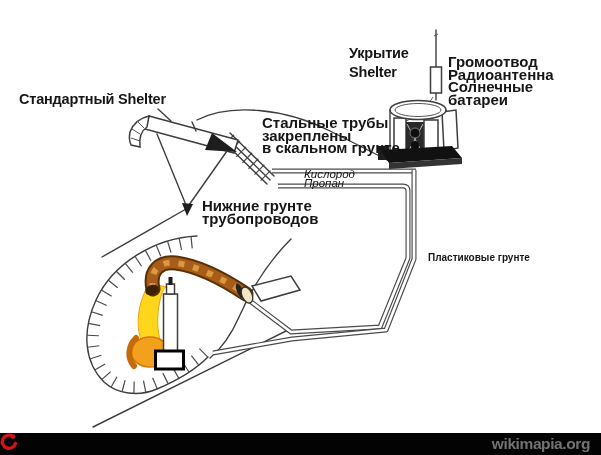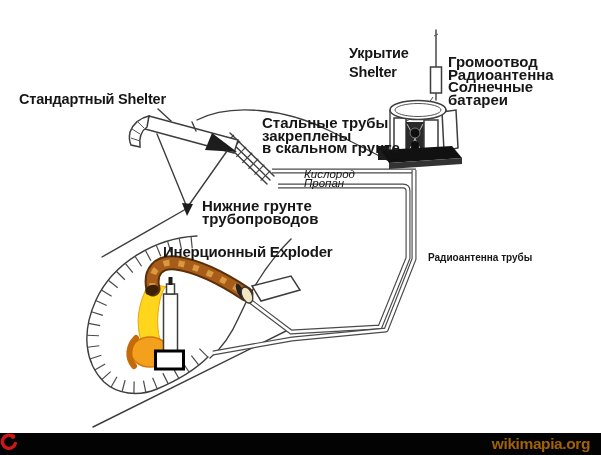--- a/index.html
+++ b/index.html
@@ -14,21 +14,21 @@
   .ln{fill:none;stroke:#3d3d3d;stroke-width:1.4;stroke-linecap:round;}
   .ln-thin{fill:none;stroke:#555;stroke-width:1;}
   .pipe{fill:none;stroke:#4a4a4a;stroke-width:5;stroke-linejoin:round;}
   .pipe-core{fill:none;stroke:#ffffff;stroke-width:2.7;stroke-linejoin:round;}
   .hatch-ticks line{stroke:#4a4a4a;stroke-width:1.2;}
   .whitefill{fill:#ffffff;stroke:#3d3d3d;stroke-width:1.5;}
   .darkfill{fill:#1d1d1d;stroke:none;}
   
   .footer{position:absolute;left:0;top:433px;width:601px;height:22px;background:var(--footer-bg,#000);
           display:flex;align-items:center;justify-content:flex-end;padding-right:11px;box-sizing:border-box;gap:5px;}
-  .brand{color:#a16207;font-weight:bold;font-size:15.5px;letter-spacing:-0.4px;}
+  .brand{color:#737373;font-weight:bold;font-size:15.5px;letter-spacing:-0.4px;}
 </style>
 </head>
 <body>
 
 <div class="screen">
 
   <svg width="601" height="433" viewBox="0 0 601 433">
 
     <g>
       <path id="cave-wall" class="ln" d="M197,236 C155,238 113,263 96,300 C81,333 85,363 104,382 C117,394 138,397 157,389 C176,381 196,369 208,357"></path>
@@ -157,22 +157,21 @@
 Радиоантенна
 Солнечные
 батареи</div>
   <div class="lbl lbl-small" style="left:262px; top:117px;">Стальные трубы
 закреплены
 в скальном грунте</div>
   <div class="lbl lbl-italic" style="left:304px; top:156px;">Кислород</div>
   <div class="lbl lbl-italic" style="left:304px; top:165px;">Пропан</div>
   <div class="lbl lbl-small" style="left:202px; top:200px;">Нижние грунте
 трубопроводов</div>
-  <div class="lbl lbl-big" style="left:163px; top:242px; font-size:15px;">Инерционный Exploder</div>
-  <div class="lbl lbl-small" style="left:428px; top:252px; font-size:10px;">Радиоантенна трубы</div>
+  <div class="lbl lbl-small" style="left:428px; top:252px; font-size:10px;">Пластиковые грунте</div>
 
   <div class="footer">
     <svg width="18" height="18" viewBox="0 0 18 18">
       <path d="M 12.6,3.2 A 6.6,6.6 0 1 0 15.4,10.4" fill="none" stroke="#cf1616" stroke-width="3.4" stroke-linecap="round"></path>
       <circle cx="12.9" cy="3.6" r="2.4" fill="#cf1616"></circle>
     </svg>
     <span class="brand">wikimapia.org</span>
   </div>
 
 </div>

